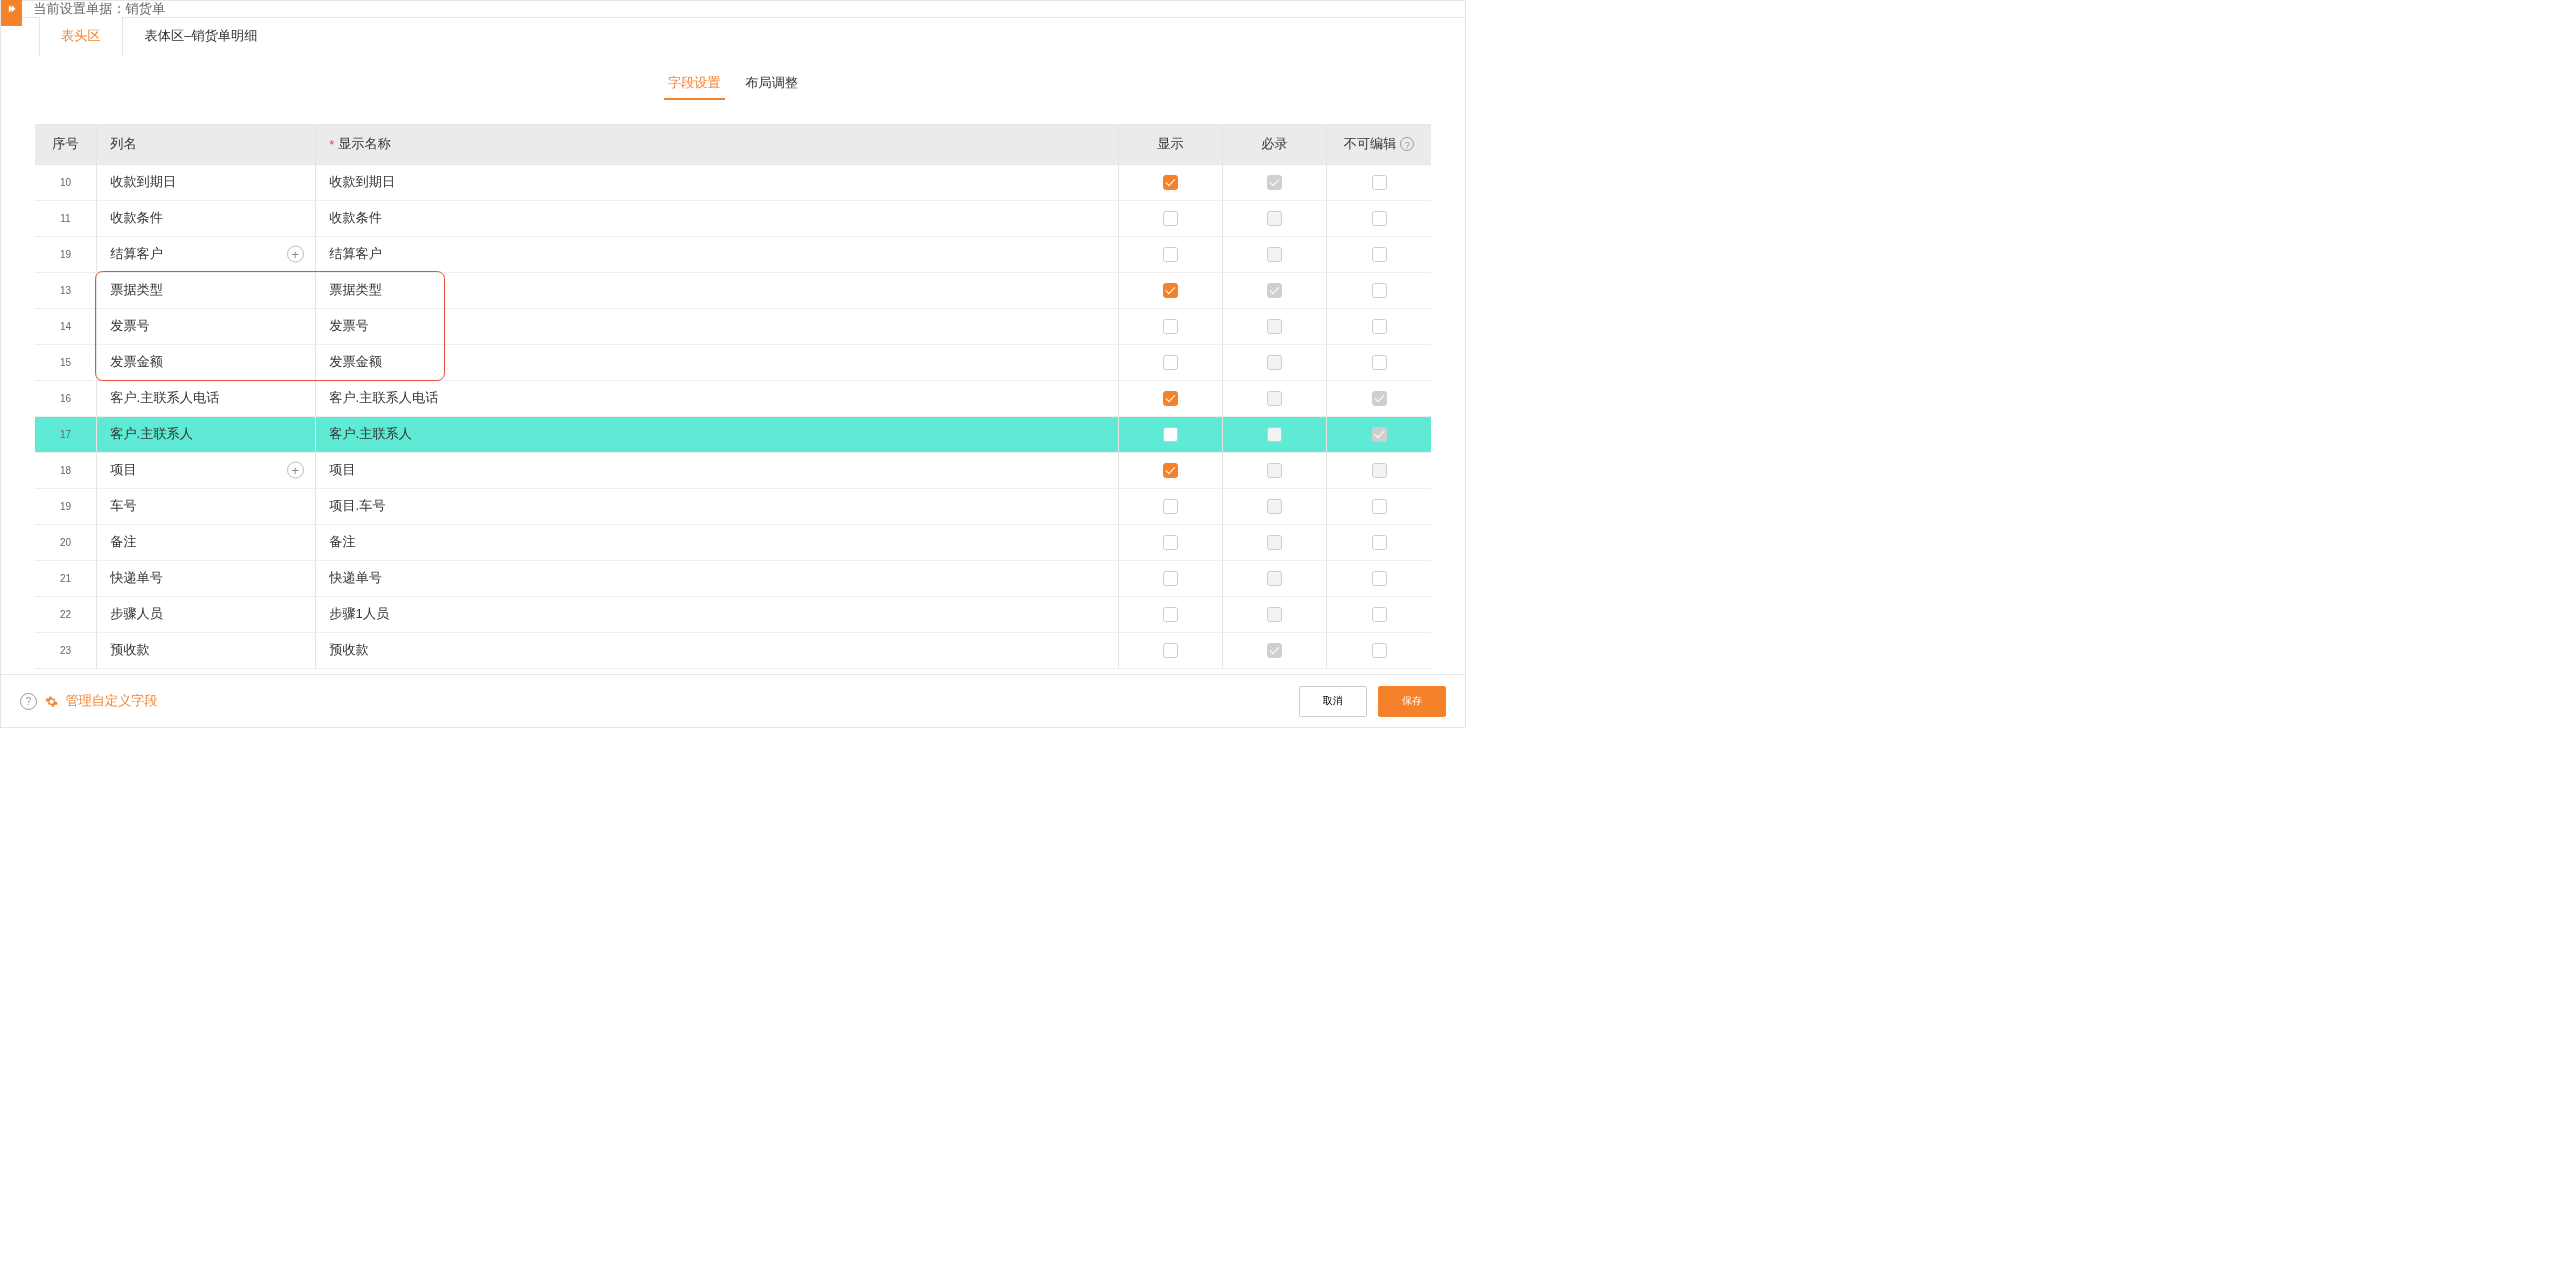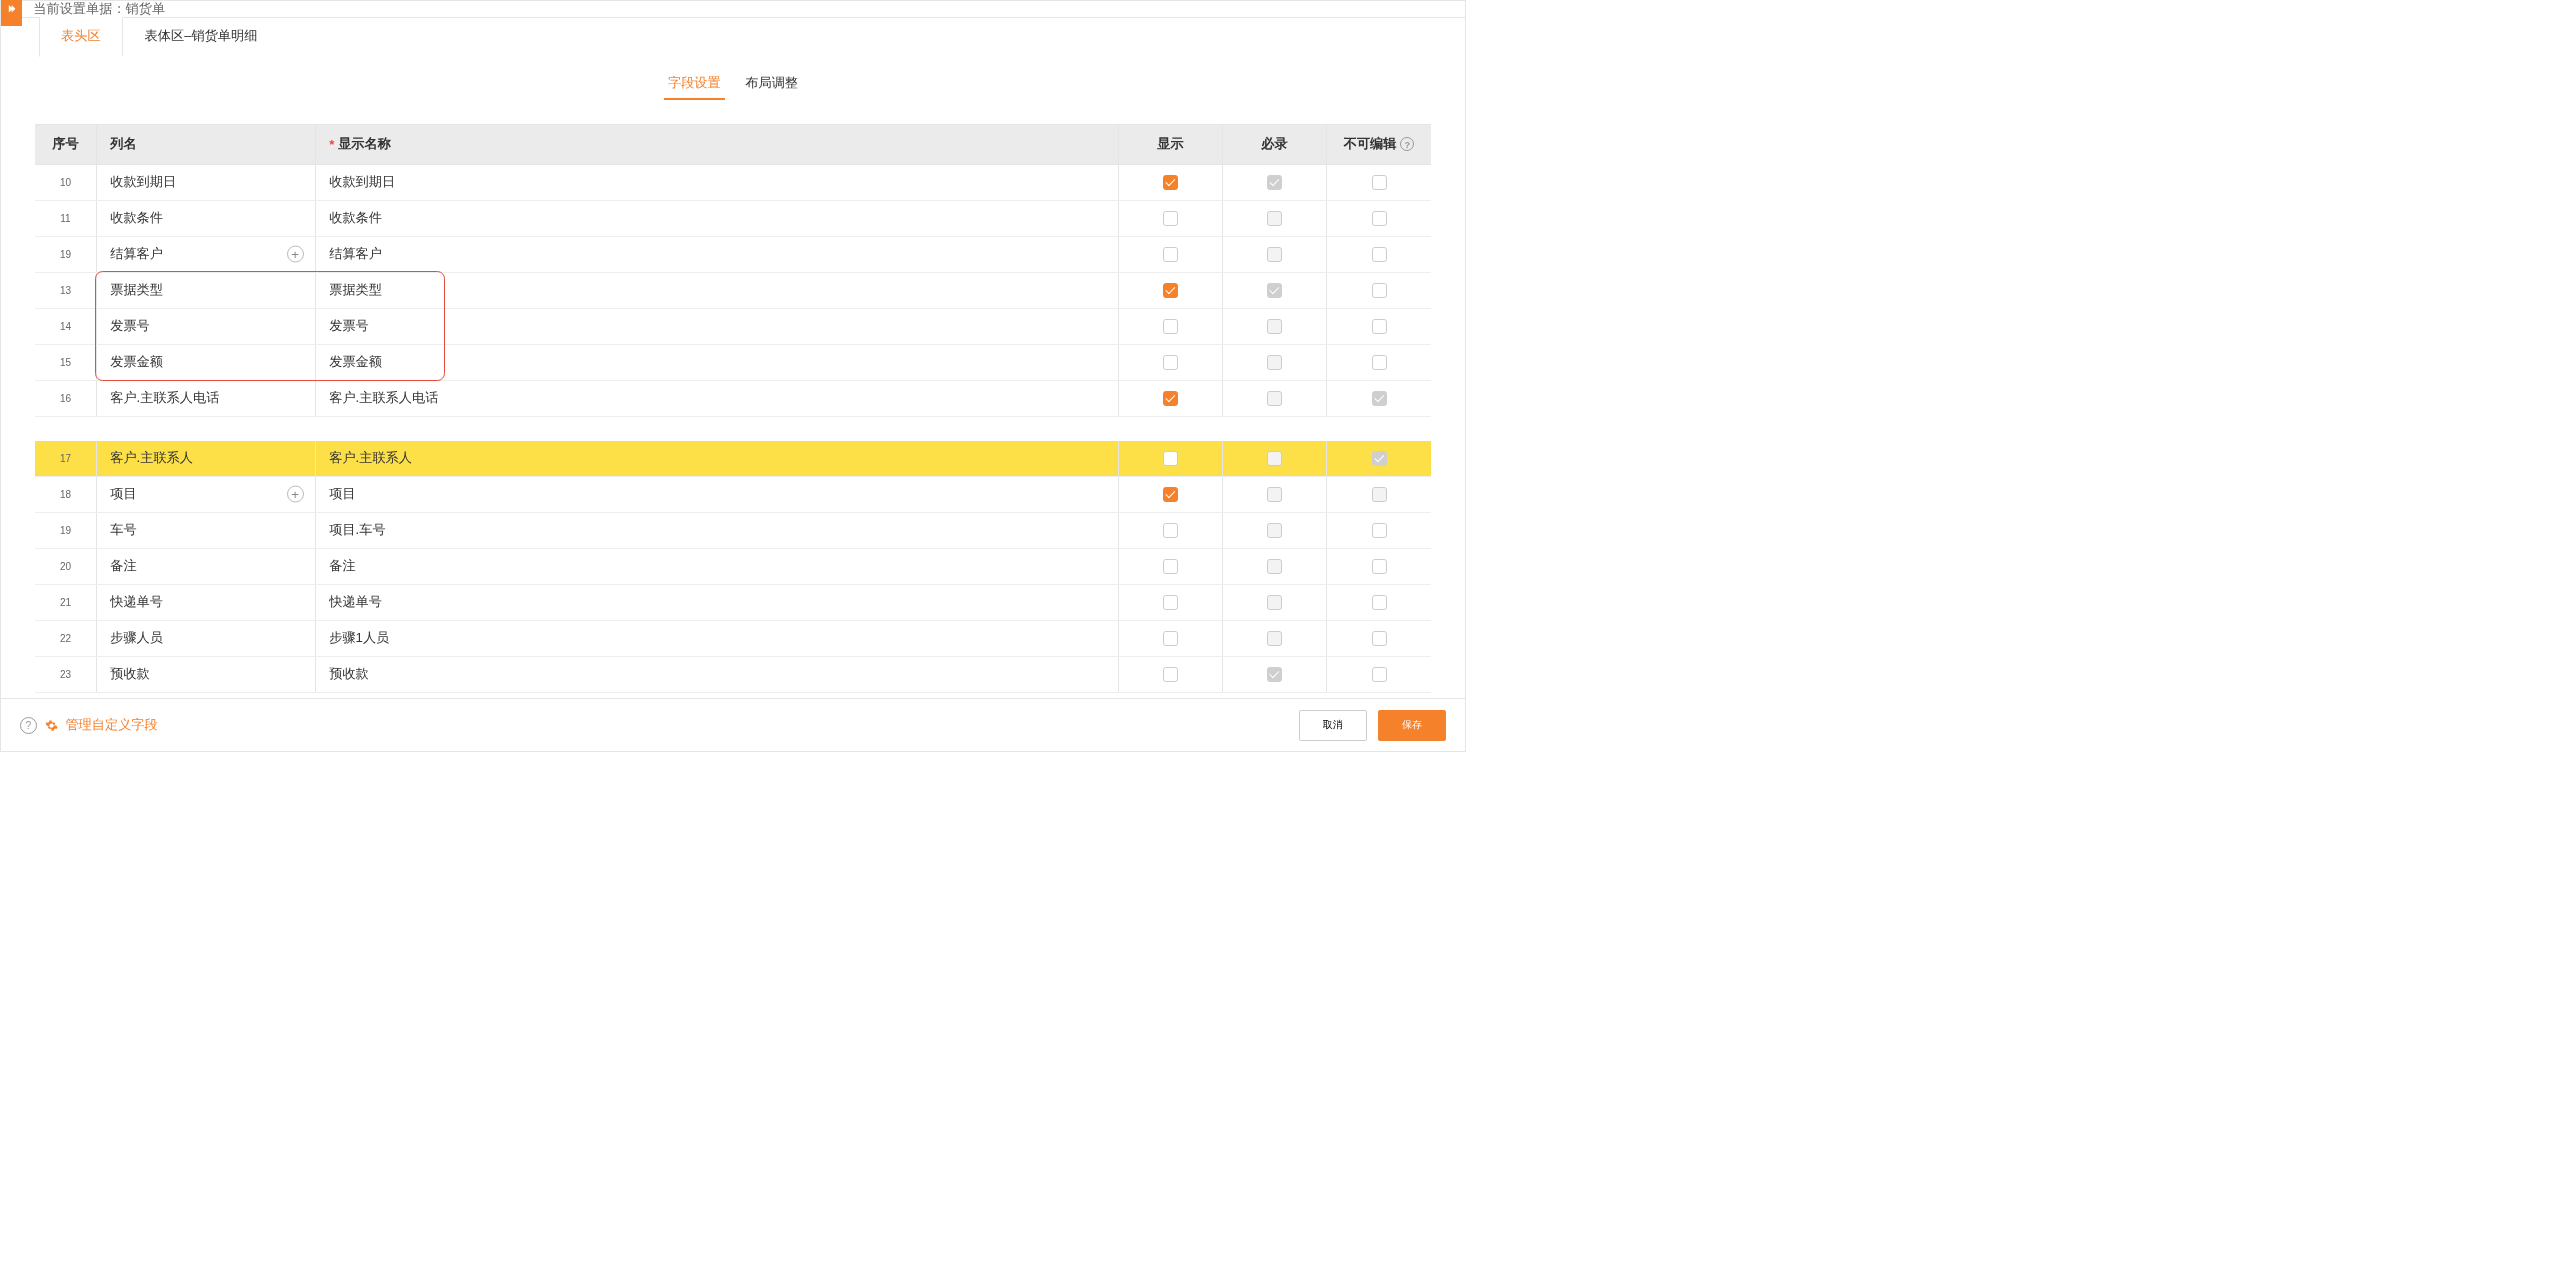--- a/index.html
+++ b/index.html
@@ -76,37 +76,37 @@
   height: 40px;
   border-bottom: 0.9px solid #e5e5e5;
 }
 .th, .td { display: flex; align-items: center; padding: 0 13.2px; }
 .col-idx { width: 62px; justify-content: center; border-right: 0.9px solid #e5e5e5; }
 .col-name { width: 219px; border-right: 0.9px solid #e5e5e5; position: relative; }
 .col-disp { flex: 1; border-right: 0.9px solid #e5e5e5; }
 .col-chk { width: 104px; justify-content: center; border-right: 0.9px solid #e5e5e5; }
 .col-chk.last { border-right: none; }
 .thead .col-idx, .thead .col-name { background: #ebebeb; }
-.thead .th { font-weight: 700; color: #333; }
+.thead .th { font-weight: 400; color: #333; }
 .req-star { color: #e74c3c; margin-right: 3.8px; }
 .help-icon {
   margin-left: 3.8px;
   width: 14px; height: 14px;
   border: 0.9px solid #999; border-radius: 50%;
   display: inline-flex; align-items: center; justify-content: center;
   font-size: 9.4px; color: #999;
 }
 .tbody { position: relative; }
 .row {
   display: flex;
   height: 36px;
   border-bottom: 0.9px solid #eee;
   position: relative;
 }
-.row.hover { background: #fde047; margin-top: 24px; }
+.row.hover { background: #5eead4; }
 .row .add-btn {
   position: absolute;
   right: 11.3px; top: 50%; transform: translateY(-50%);
   width: 17px; height: 17px;
   border: 0.9px solid #bbb; border-radius: 50%;
   display: flex; align-items: center; justify-content: center;
   font-size: 13.2px; color: #888;
   background: #fff;
   cursor: pointer;
 }

